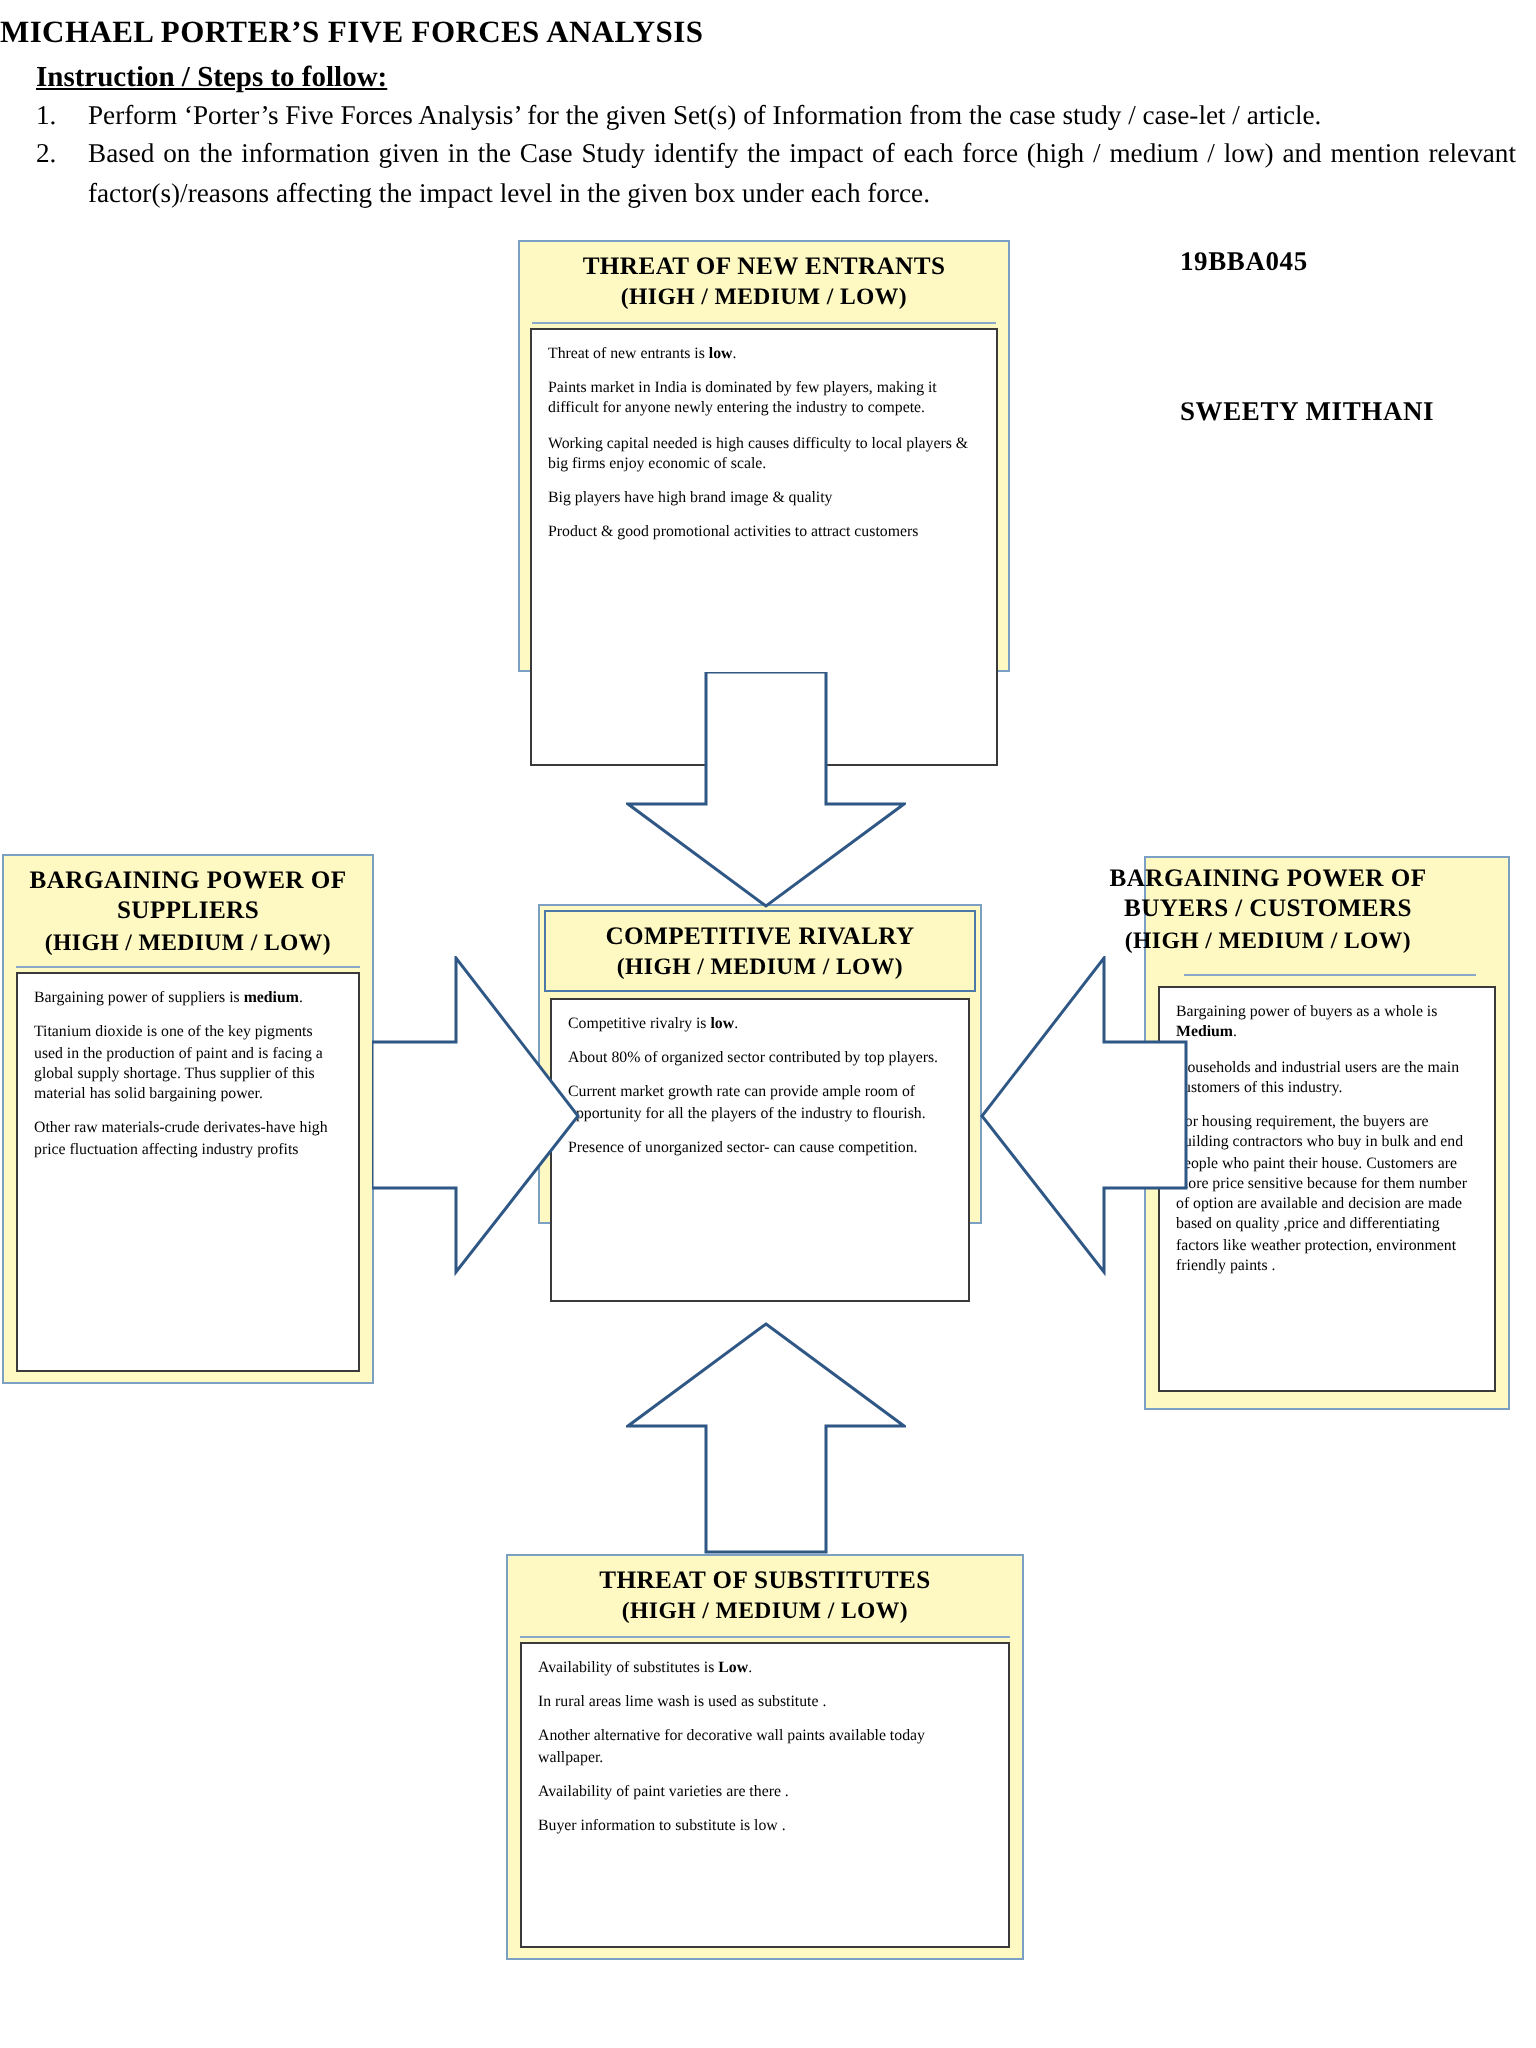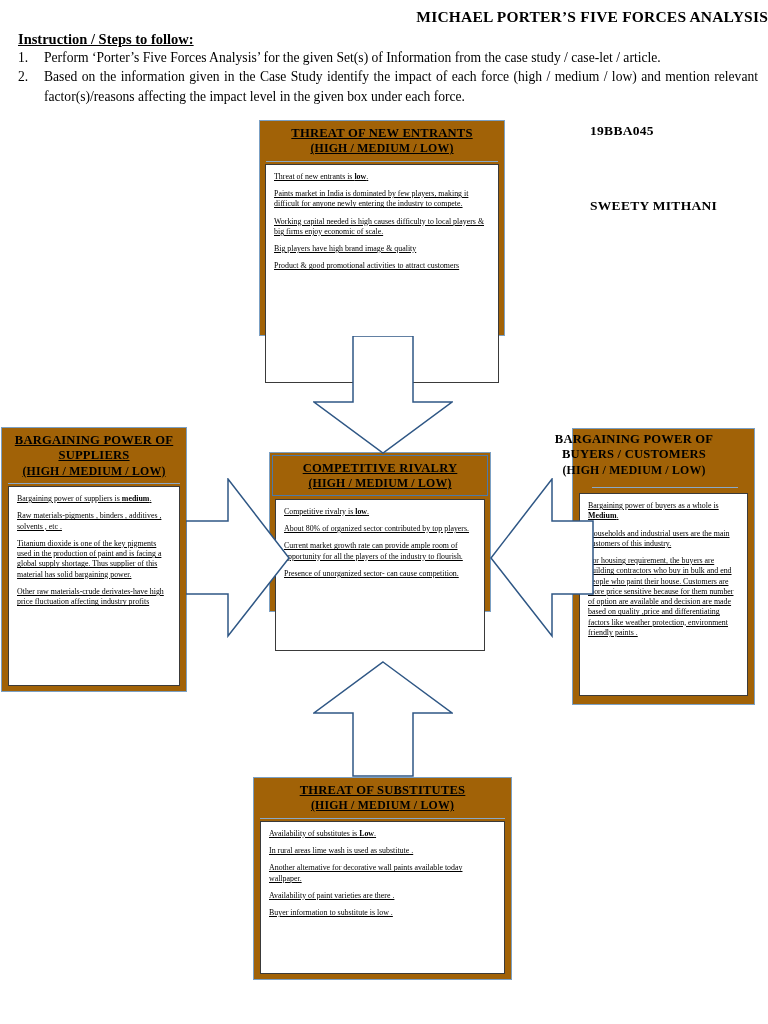--- a/index.html
+++ b/index.html
@@ -11,21 +11,21 @@
     width: 768px; height: 1024px;
     position: relative;
     font-family: "Liberation Serif", "DejaVu Serif", serif;
     color: #000000;
     overflow: hidden;
   }
 
   
   #doc-title {
     position: absolute; left: 0; top: 8px; width: 768px;
-    text-align: right;
+    text-align: left;
     font-weight: bold; font-size: 15.5px; letter-spacing: .2px;
   }
   #instruction-heading {
     position: absolute; left: 18px; top: 31px;
     font-weight: bold; font-size: 14.5px;
     text-decoration: underline;
   }
   #instruction-list {
     position: absolute; left: 18px; top: 48px; width: 740px;
     font-size: 13.6px; line-height: 1.42;
@@ -40,22 +40,21 @@
     font-weight: bold; font-size: 13.5px;
     letter-spacing: .3px;
   }
   #student-id   { left: 590px; top: 123px; }
   #student-name { left: 590px; top: 150px; margin-top: 48px; }
 
   
   .force-box {
     position: absolute;
     border: 1.6px solid #7ba0c4;
-    background: #a16207;
-    text-decoration: underline;
+    background: #fef9c3;
   }
   .force-title {
     text-align: center;
     font-weight: bold;
     font-size: 12.6px;
     line-height: 1.22;
     letter-spacing: .2px;
     padding: 5px 2px 4px 2px;
     white-space: nowrap;
   }
@@ -183,21 +182,20 @@
 
 <div class="force-box" id="box-suppliers">
   <div class="force-title">
     <div>BARGAINING POWER OF</div>
     <div>SUPPLIERS</div>
     <div class="sub">(HIGH / MEDIUM / LOW)</div>
   </div>
   <div class="title-rule"></div>
   <div class="force-body">
     <p><span>Bargaining power of suppliers is </span><b>medium</b><span>.</span></p>
-    <p>Raw materials-pigments , binders , additives , solvents , etc .</p>
     <p>Titanium dioxide is one of the key pigments used in the production of paint and is facing a global supply shortage. Thus supplier of this material has solid bargaining power.</p>
     <p>Other raw materials-crude derivates-have high price fluctuation affecting industry profits</p>
   </div>
 </div>
 
 <div class="force-box" id="box-rivalry">
   <div class="rivalry-title-frame">
     <div class="force-title">
       <div>COMPETITIVE RIVALRY</div>
       <div class="sub">(HIGH / MEDIUM / LOW)</div>

